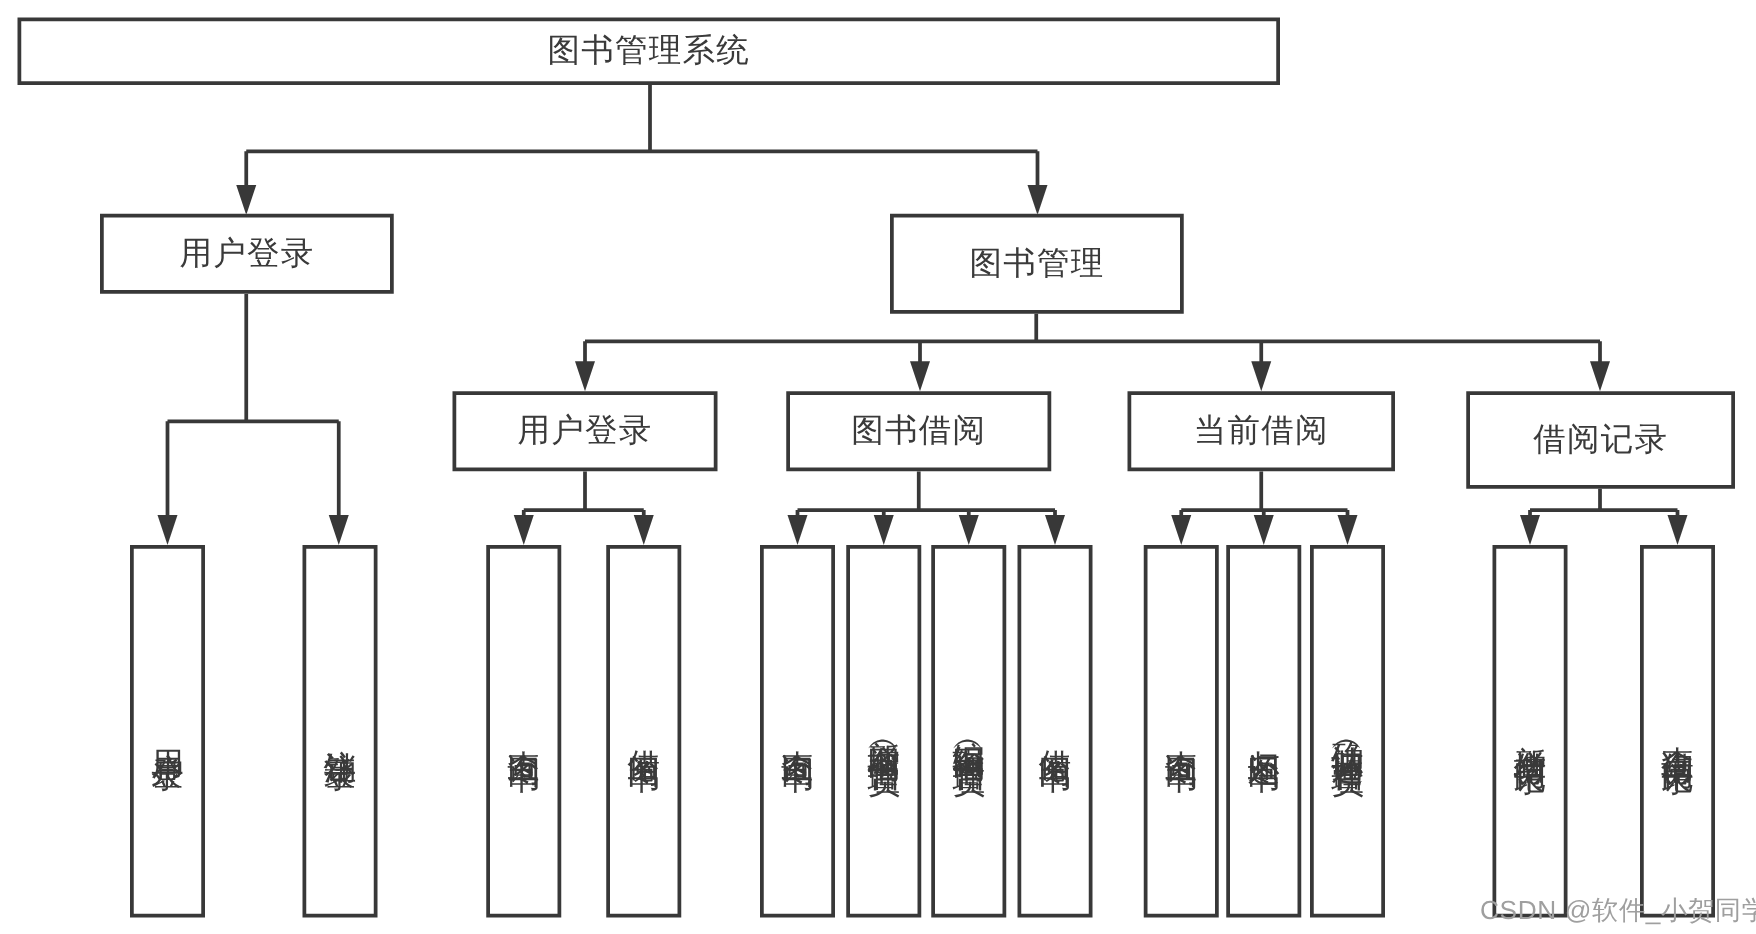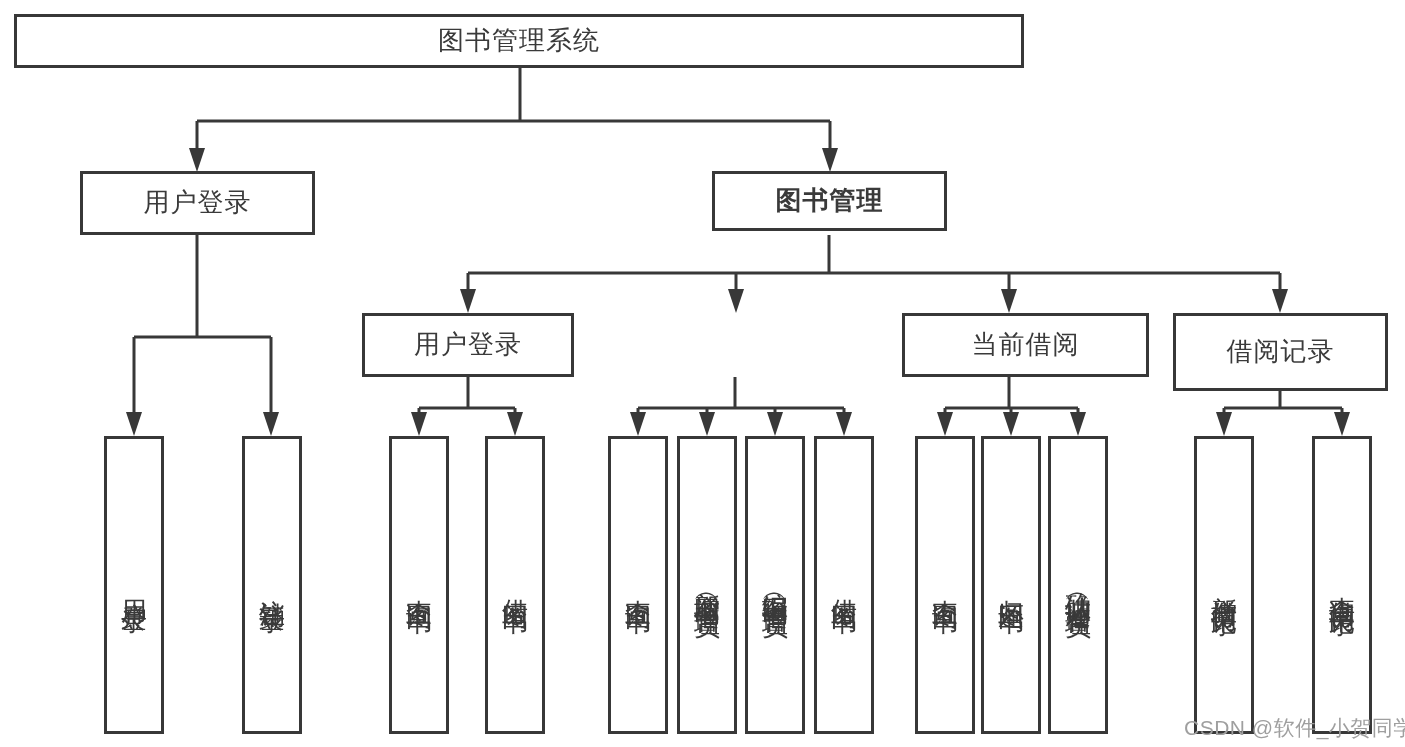--- a/index.html
+++ b/index.html
@@ -93,28 +93,31 @@
     </g>
   </svg>
 
   <div class="node" style="left:14px; top:14px; width:1010px; height:54px;">
     <span>图书管理系统</span>
   </div>
 
   <div class="node" style="left:80px; top:171px; width:235px; height:64px;">
     <span>用户登录</span>
   </div>
-  <div class="node" style="left:712px; top:171px; width:235px; height:60px;font-weight:bold;">
+  <div class="node" style="left:712px; top:171px; width:235px; height:80px;">
     <span>图书管理</span>
   </div>
 
   <div class="node" style="left:362px; top:313px; width:212px; height:64px;">
     <span>用户登录</span>
   </div>
-  <div class="node" style="left:902px; top:313px; width:247px; height:64px;">
+  <div class="node" style="left:629px; top:313px; width:212px; height:64px;">
+    <span>图书借阅</span>
+  </div>
+  <div class="node" style="left:902px; top:313px; width:214px; height:64px;">
     <span>当前借阅</span>
   </div>
   <div class="node" style="left:1173px; top:313px; width:215px; height:78px;">
     <span>借阅记录</span>
   </div>
 
   <div class="node vnode" style="left:104px; top:436px; width:60px; height:298px;">
     <span>用户登录</span>
   </div>
   <div class="node vnode" style="left:242px; top:436px; width:60px; height:298px;">

